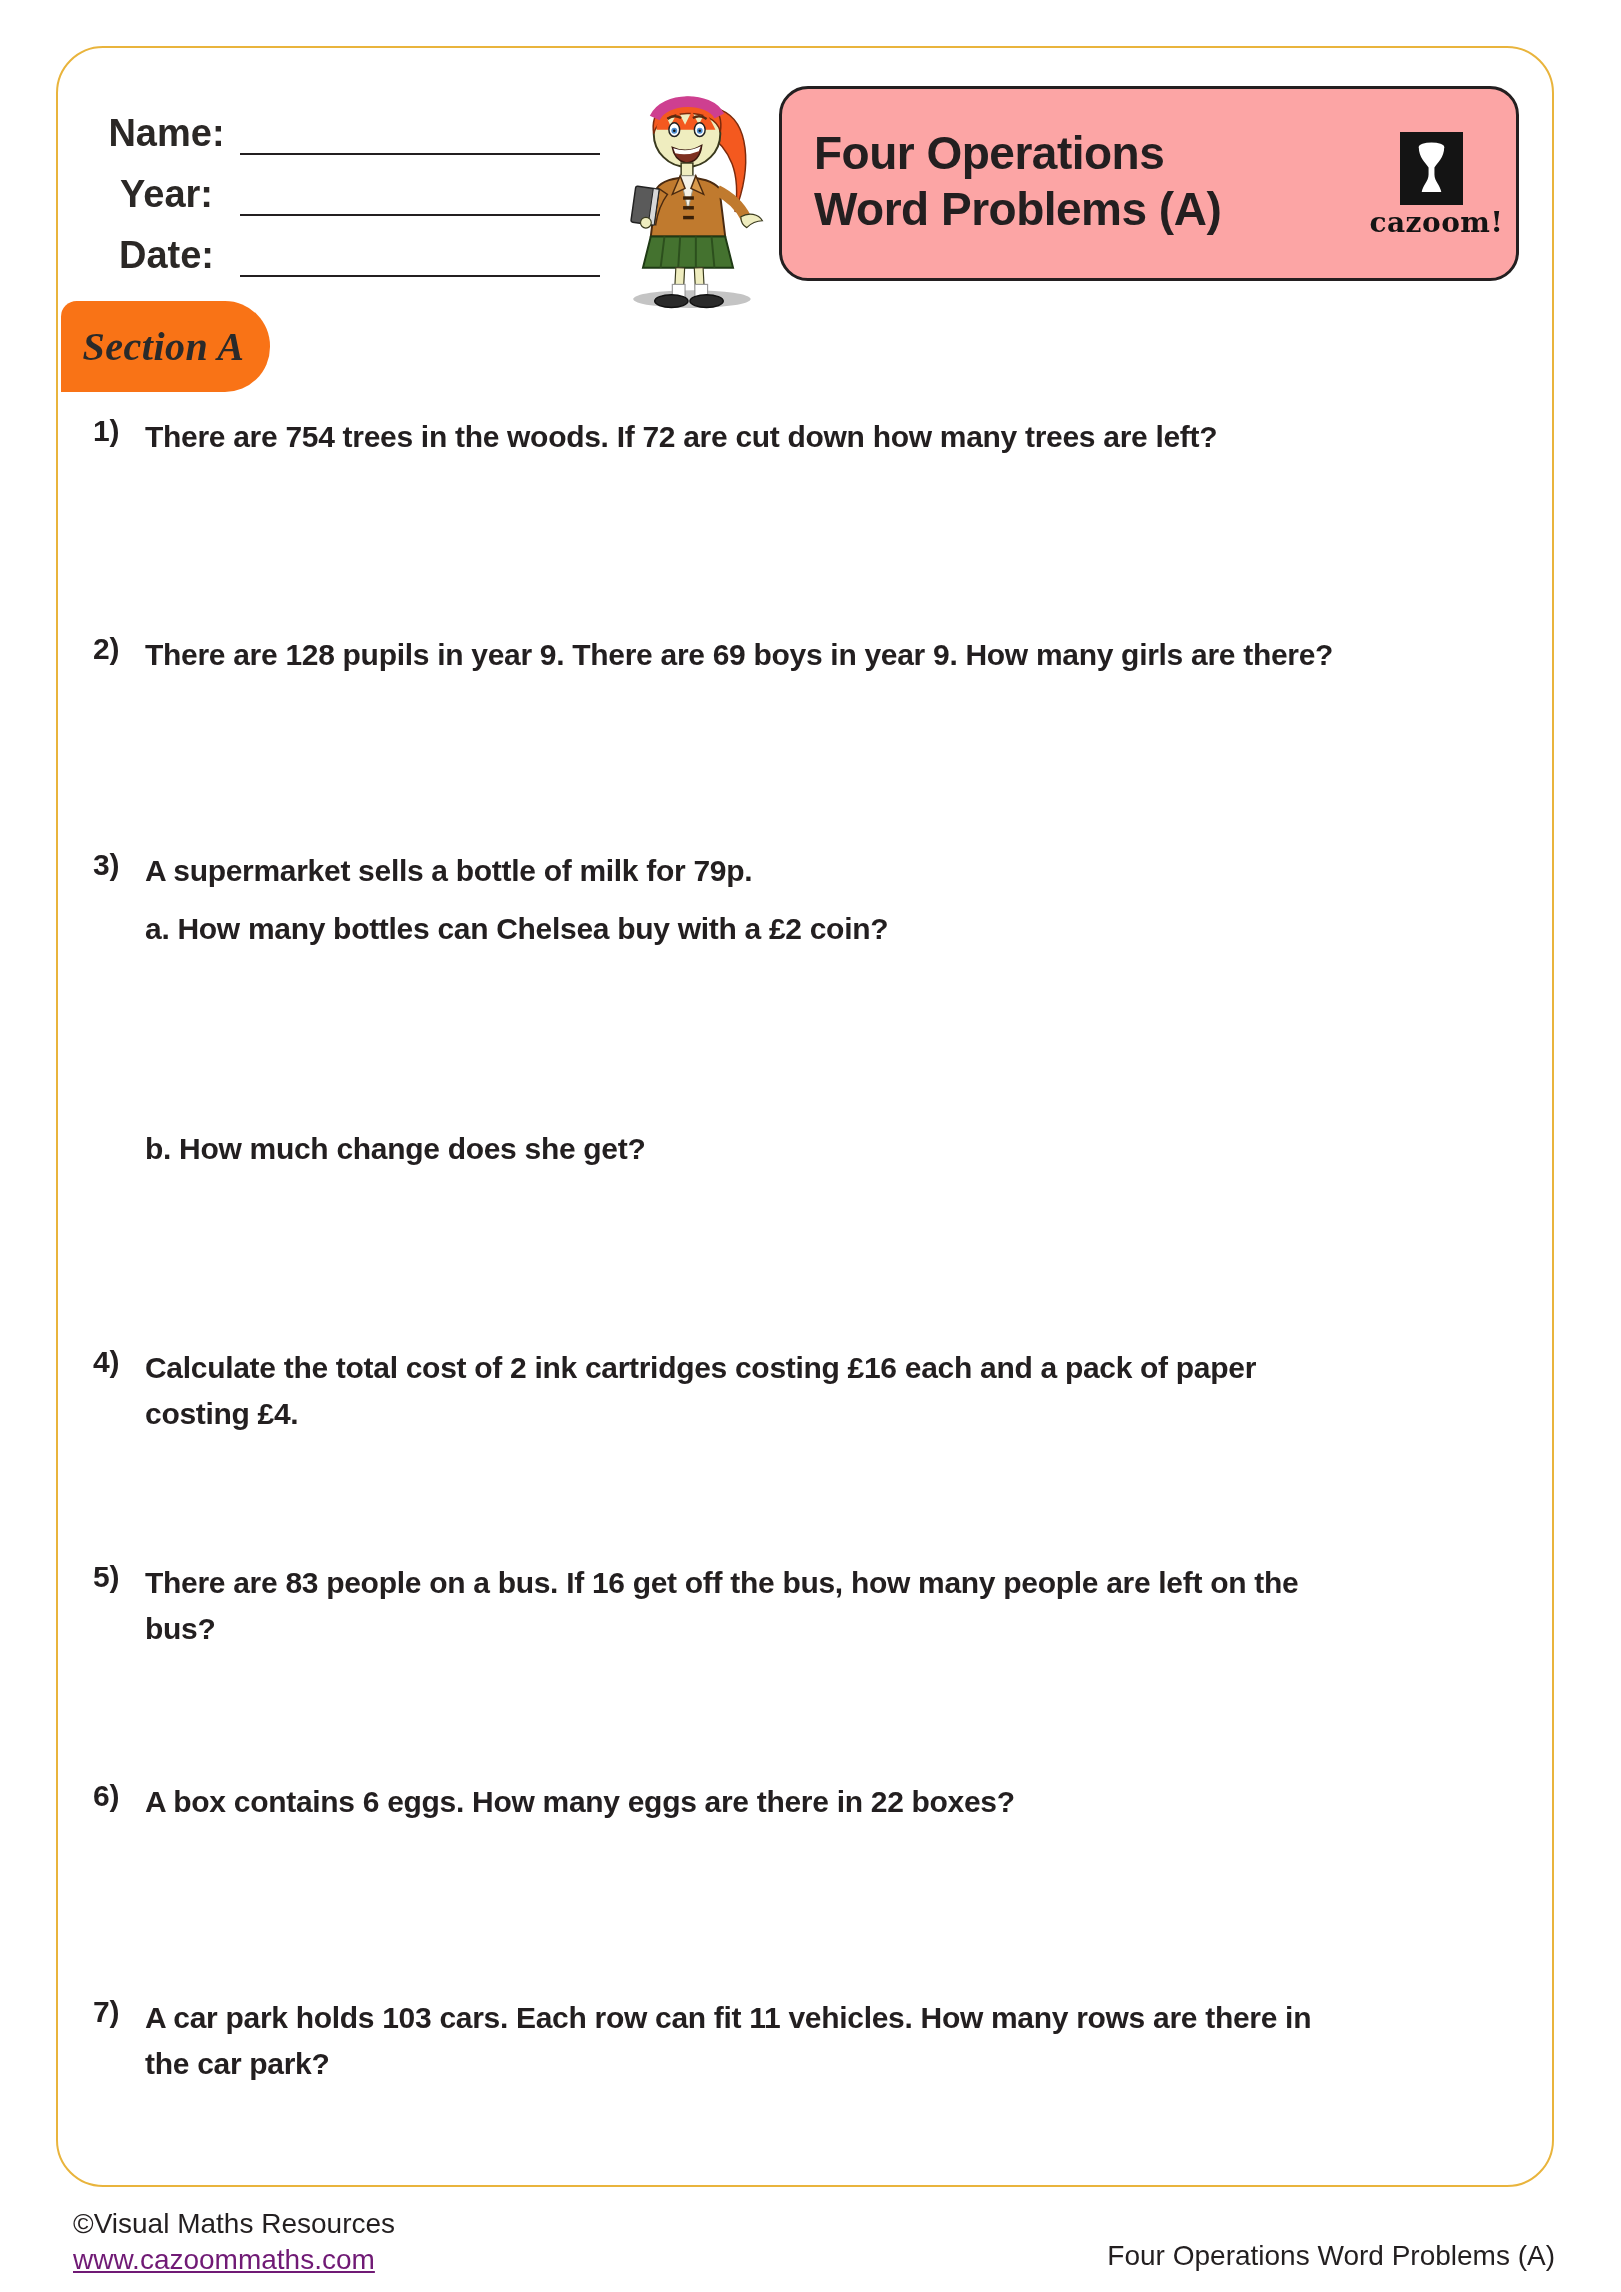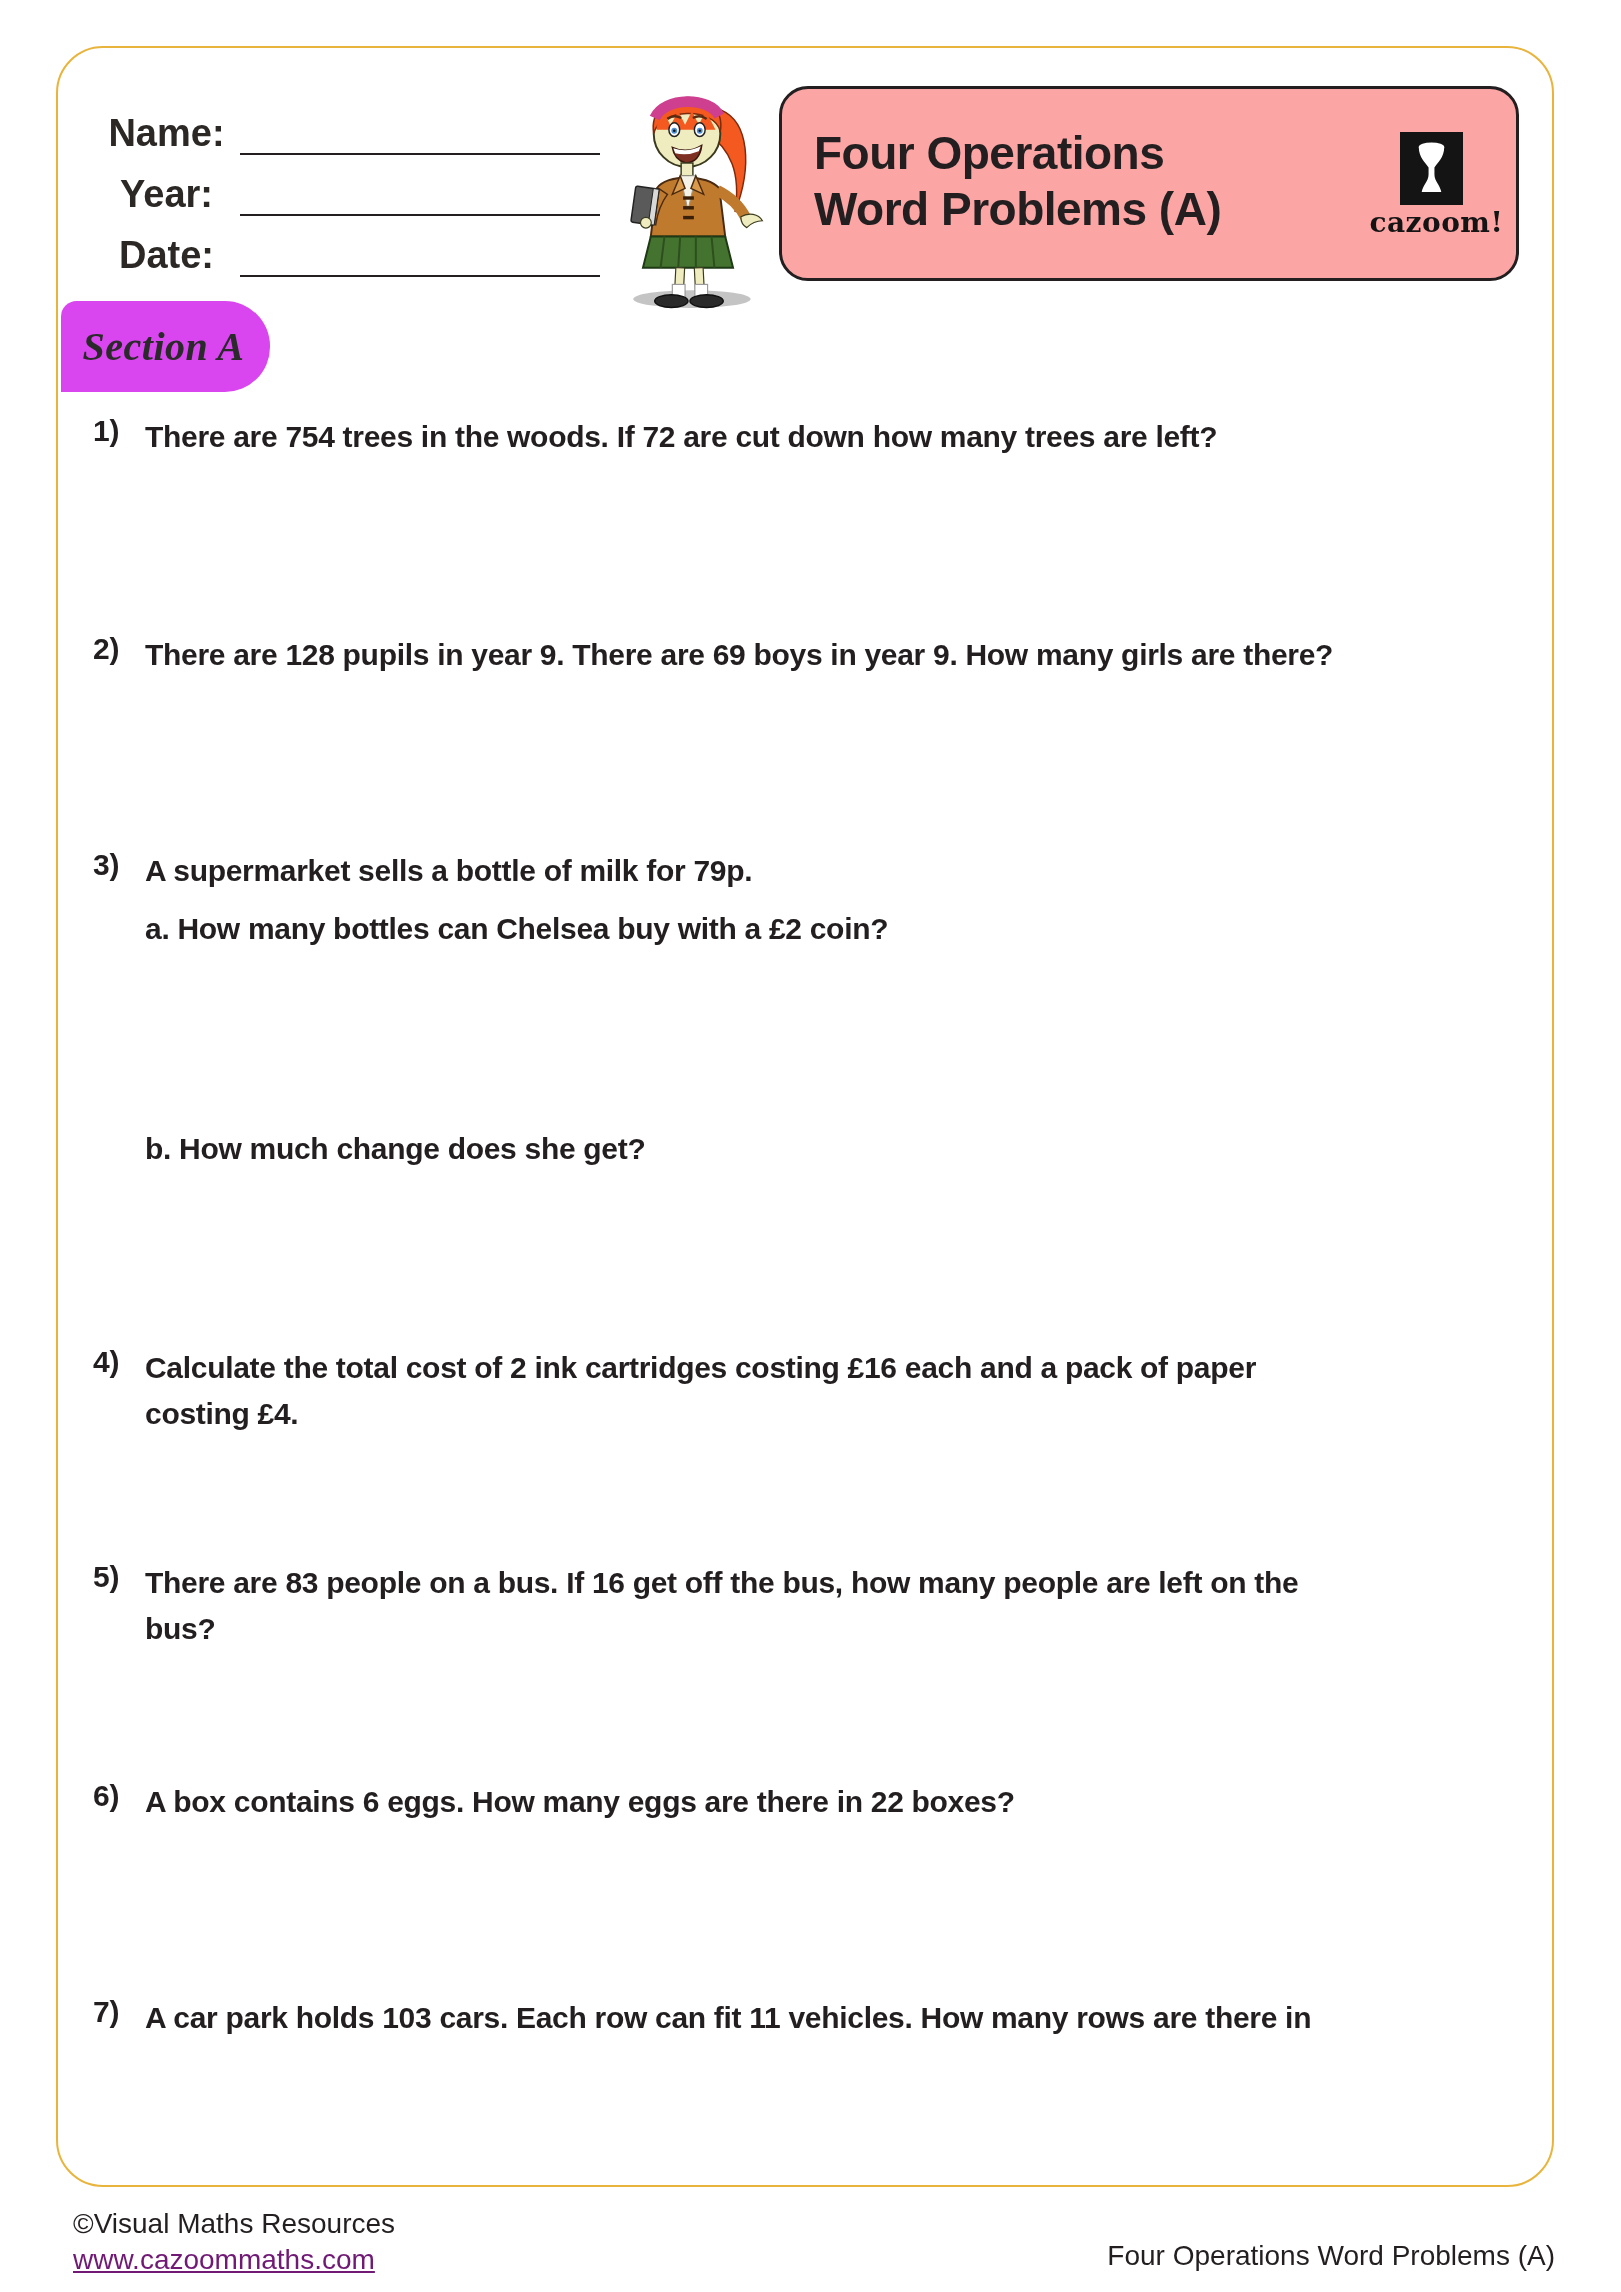--- a/index.html
+++ b/index.html
@@ -24,21 +24,21 @@
     background:#fca5a5; border:3.9px solid #231F20; border-radius:29px; box-sizing:border-box;
   }
   .title-text { position:absolute; left:32px; top:36px; font-size:46px; font-weight:bold; line-height:56px; color:#231F20; letter-spacing:-0.5px; }
   .title-text span { display:block; white-space:nowrap; }
   .logo { position:absolute; right:21.6px; top:43px; width:125px; text-align:center; }
   .logo-square { width:63px; height:73px; background:#141414; margin:0 auto; display:flex; align-items:center; justify-content:center; }
   .logo-text { font-family:"DejaVu Serif", serif; font-weight:bold; font-size:28px; color:#141414; margin-top:1px; letter-spacing:0.5px; }
   
   .section-tab {
     position:absolute; left:61px; top:301px; width:209px; height:91px;
-    background:#d946ef; border-radius:15.7px 45px 45px 0;
+    background:#f97316; border-radius:15.7px 45px 45px 0;
   }
   .section-label {
     position:absolute; left:21.6px; top:21.6px;
     font-family:"Liberation Serif", serif; font-style:italic; font-weight:bold;
     font-size:40px; color:#2A2A2A; letter-spacing:0.5px; white-space:nowrap;
   }
   
   .q { position:absolute; left:93px; display:flex; }
   .q-num { width:52px; flex:none; font-size:30px; font-weight:bold; letter-spacing:-0.3px; }
   .q-text { font-size:30px; font-weight:bold; line-height:46px; letter-spacing:-0.3px; }
@@ -180,20 +180,21 @@
     <span class="q-num">6)</span>
     <div class="q-text">
         <span>A box contains 6 eggs. How many eggs are there in 22 boxes?</span>
       </div>
   </div>
 
   <div class="q q7">
     <span class="q-num">7)</span>
     <div class="q-text">
       <span>A car park holds 103 cars. Each row can fit 11 vehicles. How many rows are there in</span>
+      <span>the car park?</span>
     </div>
   </div>
 
   <div class="footer-left">
     <div>©Visual Maths Resources</div>
     <a class="footer-link" href="#">www.cazoommaths.com</a>
   </div>
 
   <div class="footer-right">Four Operations Word Problems (A)</div>
 

